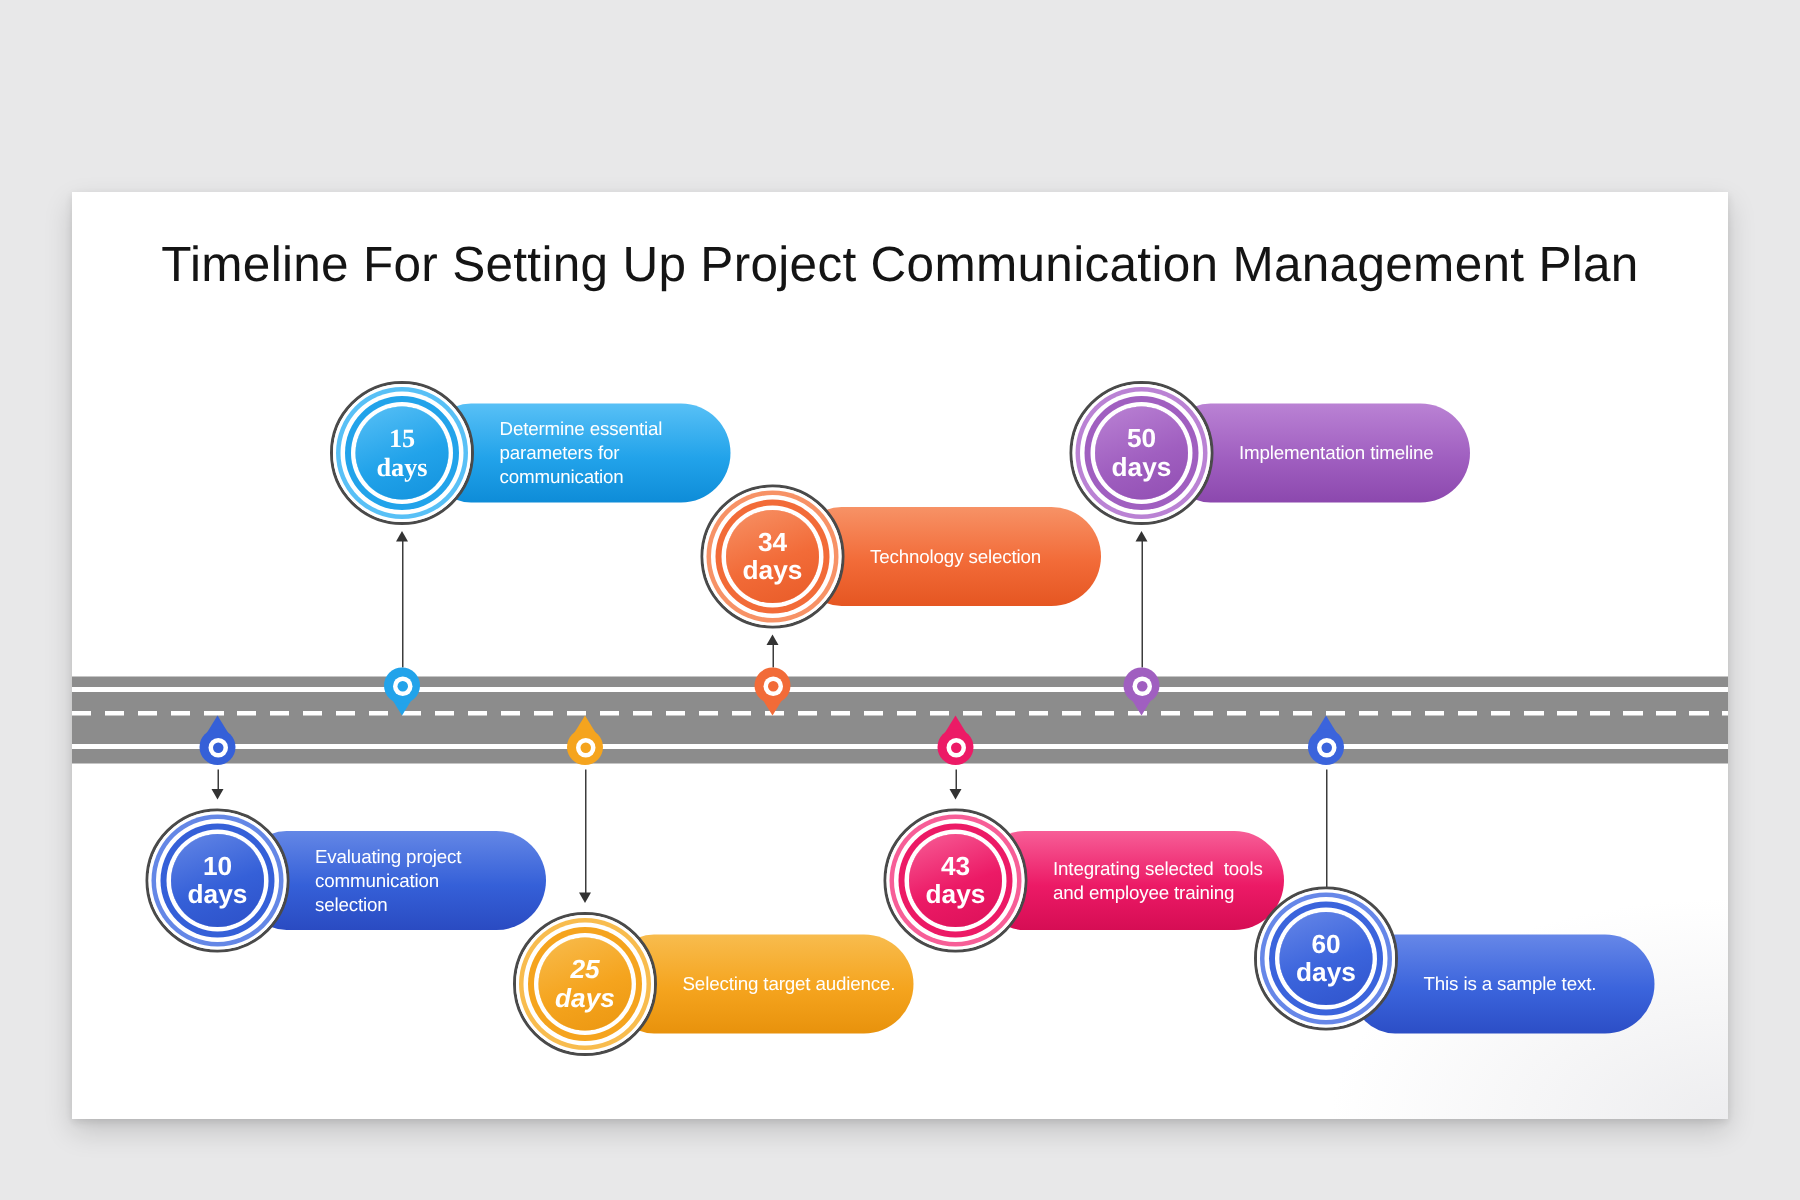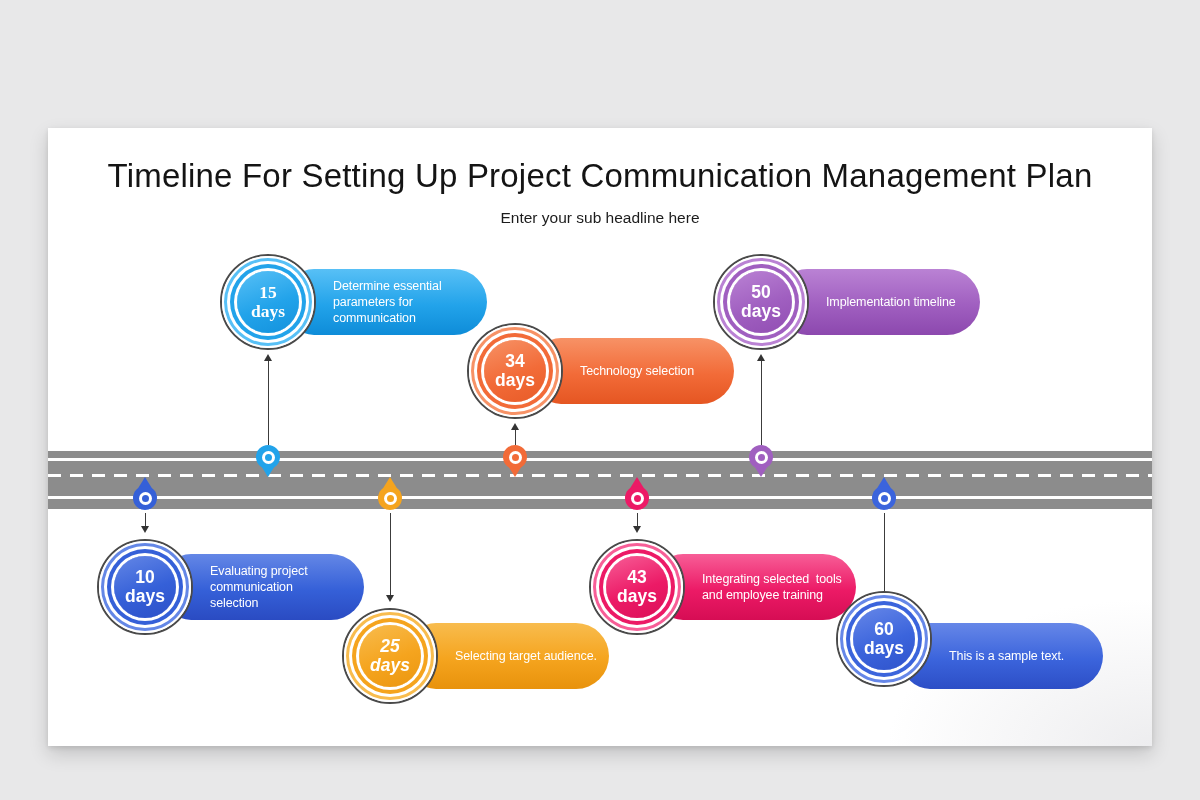--- a/index.html
+++ b/index.html
@@ -50,21 +50,20 @@
   .arrow-up{border-bottom:7px solid #333333;}
   .arrow-down{border-top:7px solid #333333;}
 </style>
 </head>
 <body>
 
 <div class="stage">
   <div class="slide">
     <div class="slide-shade"></div>
     <div class="title">Timeline For Setting Up Project Communication Management Plan</div>
-    <div class="subtitle">Enter your sub headline here</div>
     <div class="road">
       <div class="road-dash"></div>
     </div>
     <div id="milestones">
         <div>
           <div class="pill" style="left: 238px; top: 141px; width: 201px; background: linear-gradient(rgb(88, 192, 246) 0%, rgb(34, 163, 234) 55%, rgb(14, 140, 216) 100%);">
             <div class="pill-text">Determine essential
 parameters for
 communication</div>
           </div>

